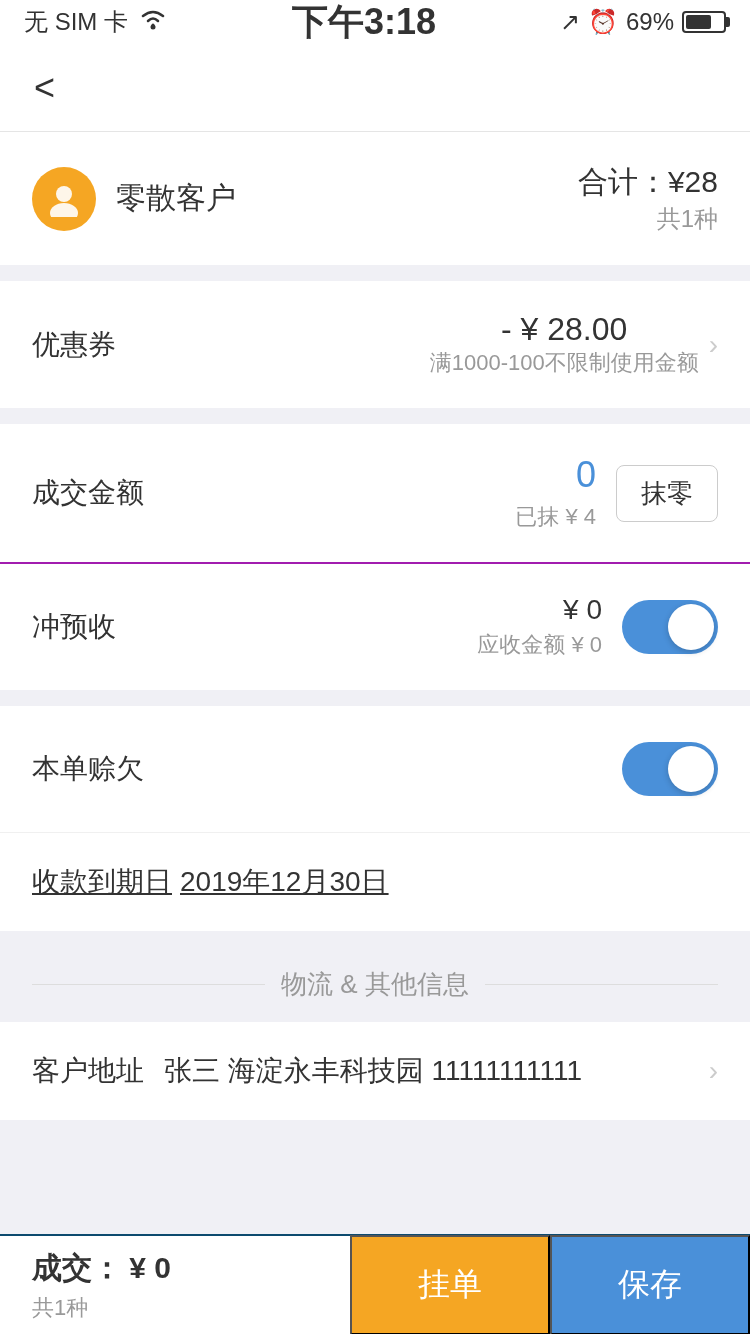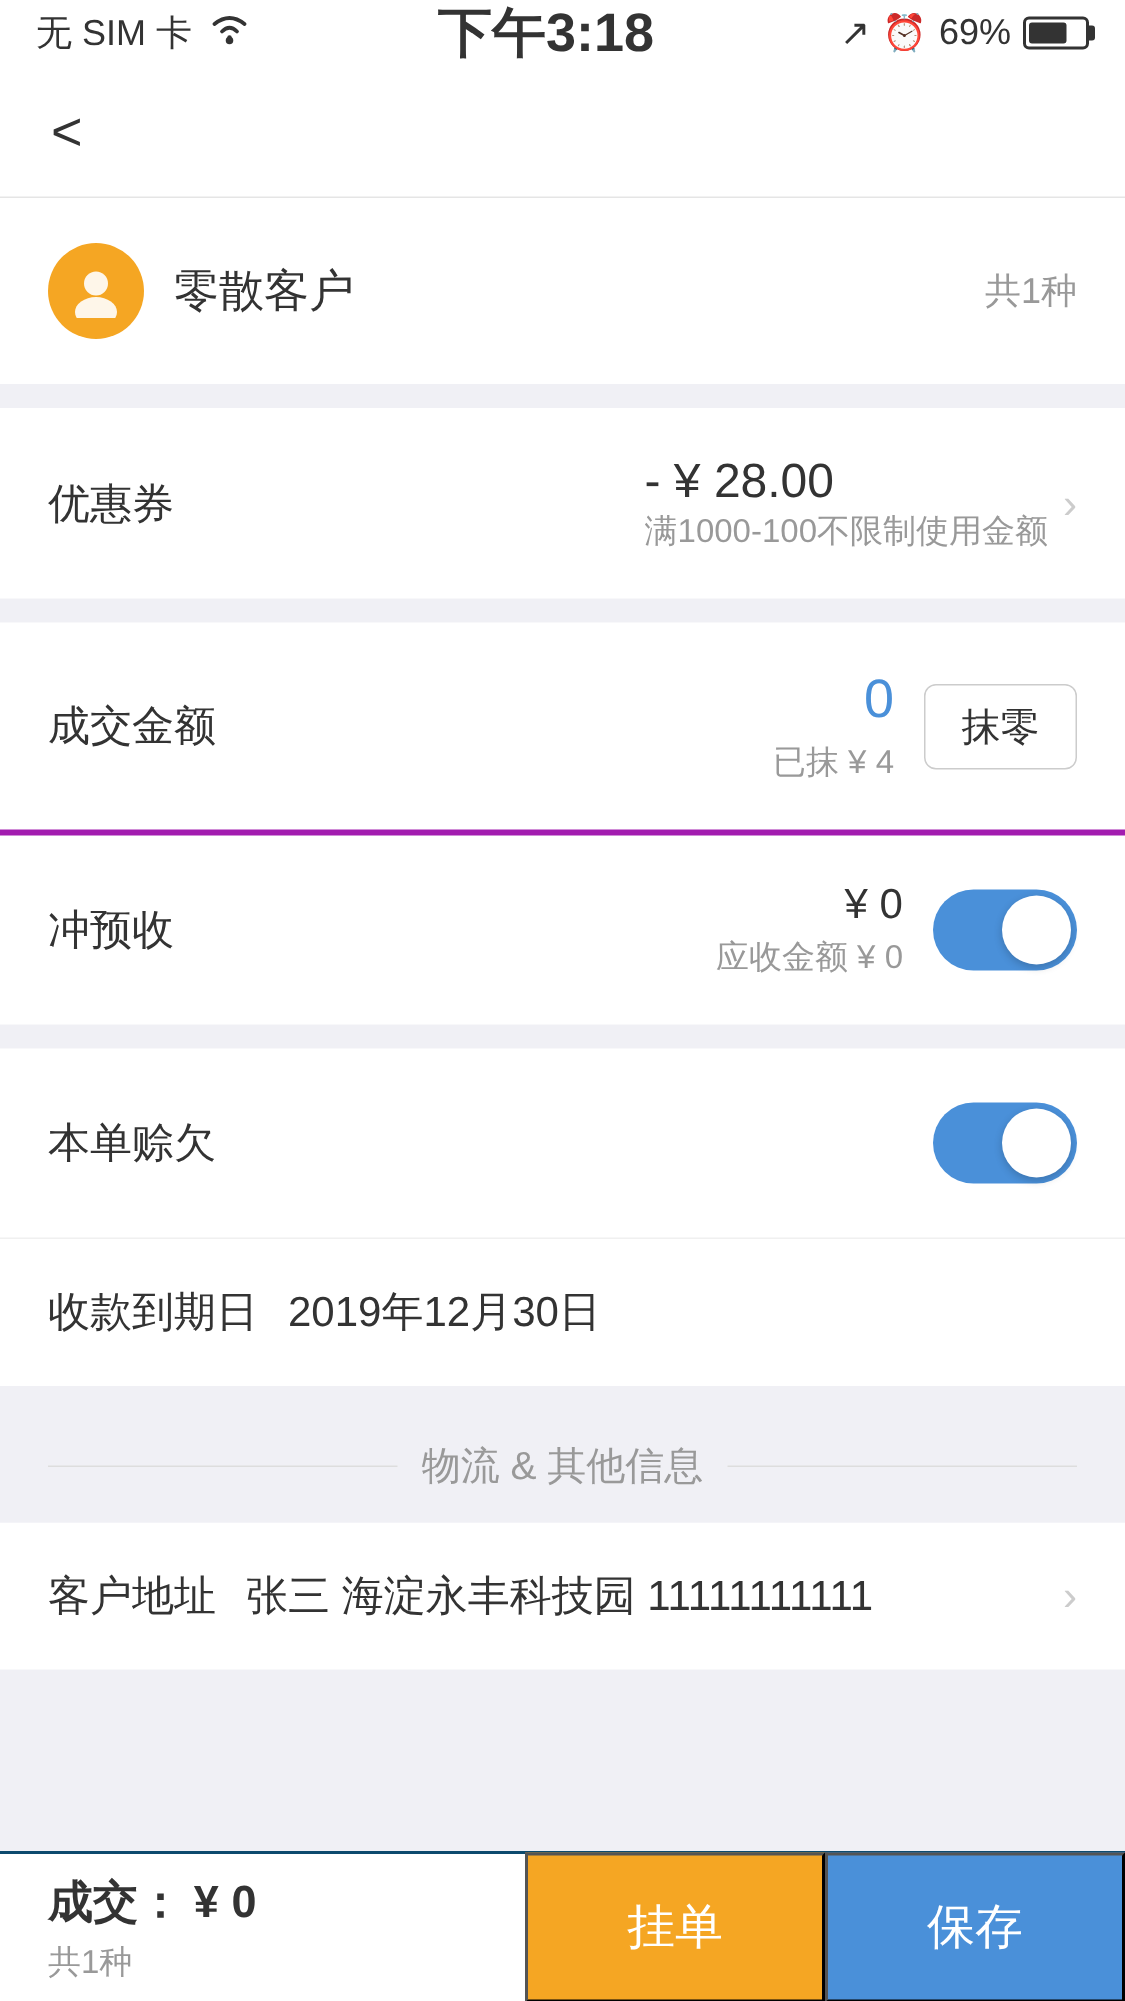--- a/index.html
+++ b/index.html
@@ -60,39 +60,39 @@
     
     .section {
       background: #fff;
       margin-bottom: 16px;
     }
     .section-row {
       display: flex;
       align-items: center;
       justify-content: space-between;
       padding: 30px 32px;
-      border-bottom: 4px solid #a21caf;
+      border-bottom: 2px solid #a21caf;
     }
     .section-row:last-child { border-bottom: none; }
 
     
     .customer-avatar {
       width: 64px; height: 64px; border-radius: 50%; background: #f5a623;
       display: flex; align-items: center; justify-content: center;
       font-size: 32px; color: #fff; flex-shrink: 0;
     }
     .customer-info { display: flex; align-items: center; gap: 20px; }
     .customer-name { font-size: 30px; color: #333; }
     .customer-right { text-align: right; }
     .total-amount { font-size: 30px; color: #333; }
     .total-count { font-size: 24px; color: #999; }
 
     
     .label-text { font-size: 28px; color: #333; }
-    .coupon-right { text-align: left; }
+    .coupon-right { text-align: center; }
     .coupon-discount { font-size: 32px; color: #333; font-weight: 500; }
     .coupon-sub { font-size: 22px; color: #999; }
     .coupon-chevron { color: #ccc; font-size: 28px; margin-left: 10px; }
     .coupon-row-inner { display: flex; align-items: center; }
 
     
     .amount-right { text-align: right; display: flex; flex-direction: column; align-items: flex-end; gap: 6px; }
     .amount-value { font-size: 36px; color: #4a90d9; font-weight: 500; }
     .amount-sub { font-size: 22px; color: #999; }
     .round-btn {
@@ -116,21 +116,21 @@
 
     
     .pre-row-left { display: flex; flex-direction: column; gap: 4px; }
     .pre-amount { font-size: 28px; color: #333; }
     .pre-sub { font-size: 22px; color: #999; }
 
     
     .debt-row { display: flex; align-items: center; justify-content: space-between; padding: 36px 32px; }
 
     
-    .due-date-row { padding: 30px 32px; display: flex; align-items: center; gap: 20px; }
+    .due-date-row { padding: 30px 32px; display: flex; align-items: center; gap: 8px; text-decoration: underline; }
     .due-date-label { font-size: 28px; color: #333; flex-shrink: 0; }
     .due-date-value { font-size: 28px; color: #333; }
 
     
     .logistics-header {
       background: #f0f0f5;
       display: flex; align-items: center; justify-content: center;
       padding: 20px 32px;
       position: relative;
     }
@@ -221,20 +221,21 @@
     <div class="customer-info">
       <div class="customer-avatar">
         <svg width="36" height="36" viewBox="0 0 36 36">
           <circle cx="18" cy="13" r="8" fill="#fff" opacity="0.9"></circle>
           <ellipse cx="18" cy="32" rx="14" ry="10" fill="#fff" opacity="0.9"></ellipse>
         </svg>
       </div>
       <span class="customer-name">零散客户</span>
     </div>
     <div class="customer-right">
+      <div class="total-amount">合计：¥28</div>
       <div class="total-count">共1种</div>
     </div>
   </div>
 </div>
 
 <div class="section">
   <div class="section-row" style="cursor:pointer;">
     <span class="label-text">优惠券</span>
     <div class="coupon-row-inner">
       <div class="coupon-right">

